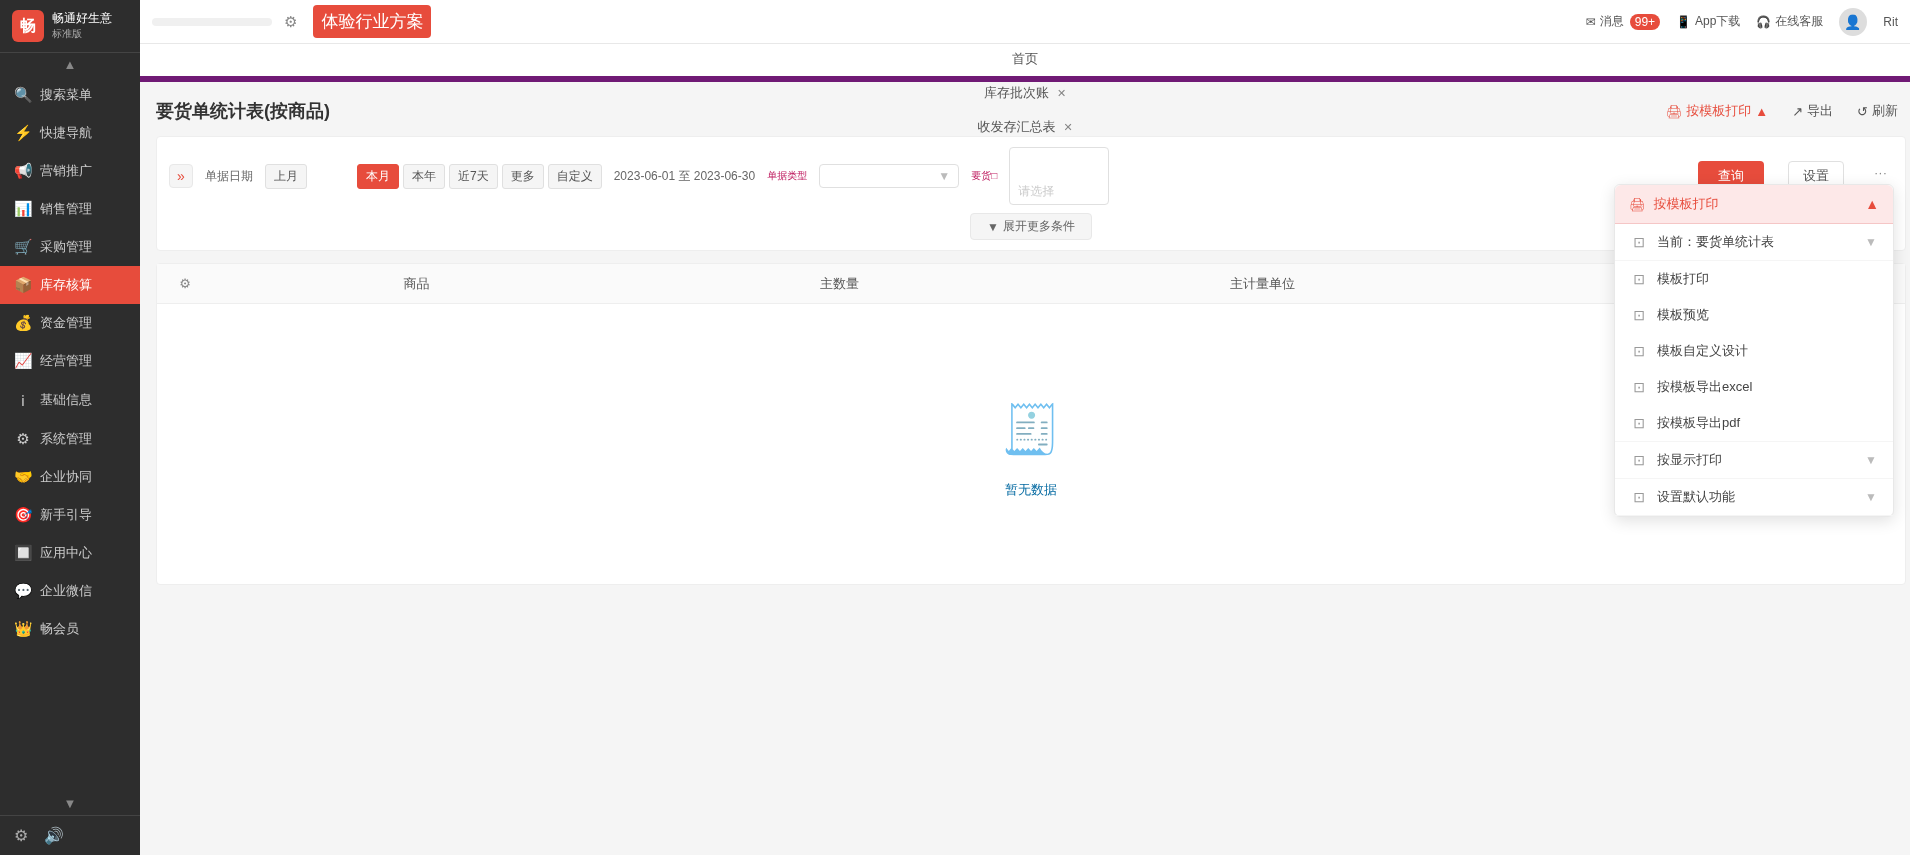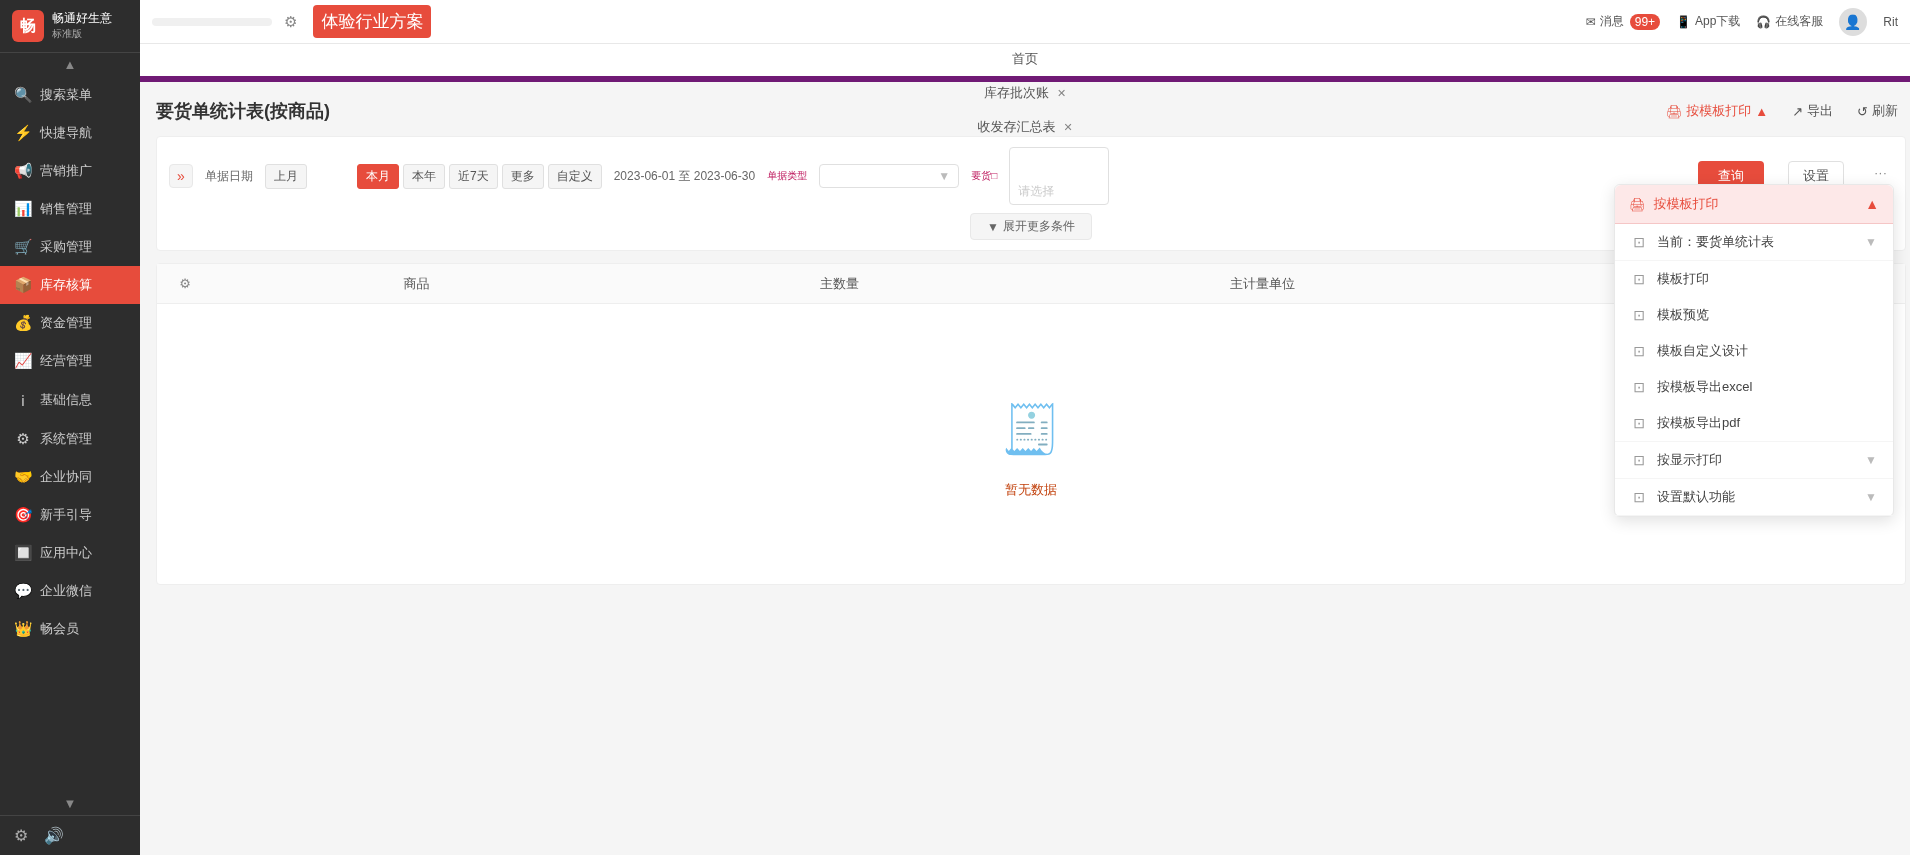--- a/index.html
+++ b/index.html
@@ -200,21 +200,21 @@
       display: flex; flex-direction: column;
       align-items: center; justify-content: center;
       min-height: 280px;
     }
     .empty-state { text-align: center; padding: 40px 0; }
     .empty-img {
       width: 80px; height: 80px; margin: 0 auto 12px;
       display: flex; align-items: center; justify-content: center;
       font-size: 48px;
     }
-    .empty-text { color: #c2410c; font-size: 13px; }
+    .empty-text { color: #0369a1; font-size: 13px; }
 
     
     .dropdown-panel {
       position: absolute;
       top: 102px; right: 16px;
       width: 280px;
       background: #fff;
       border: 1px solid #e8e8e8;
       border-radius: 6px;
       box-shadow: 0 4px 16px rgba(0,0,0,0.12);

